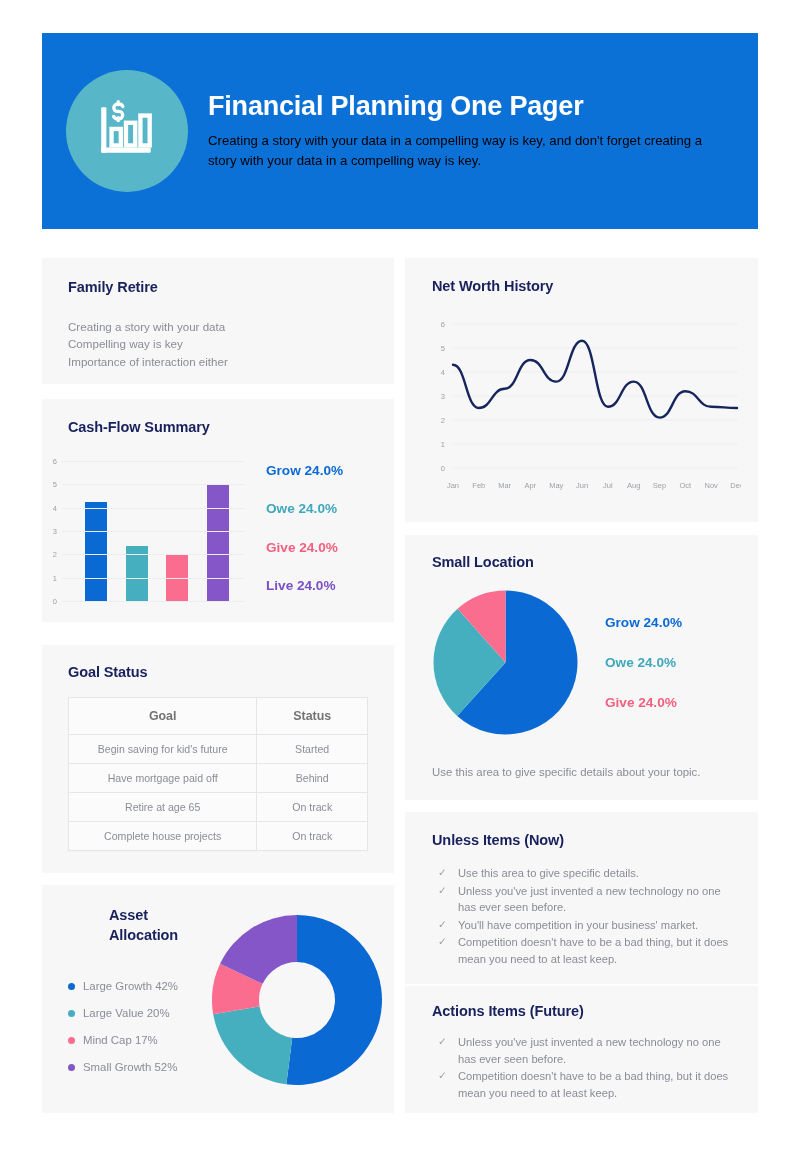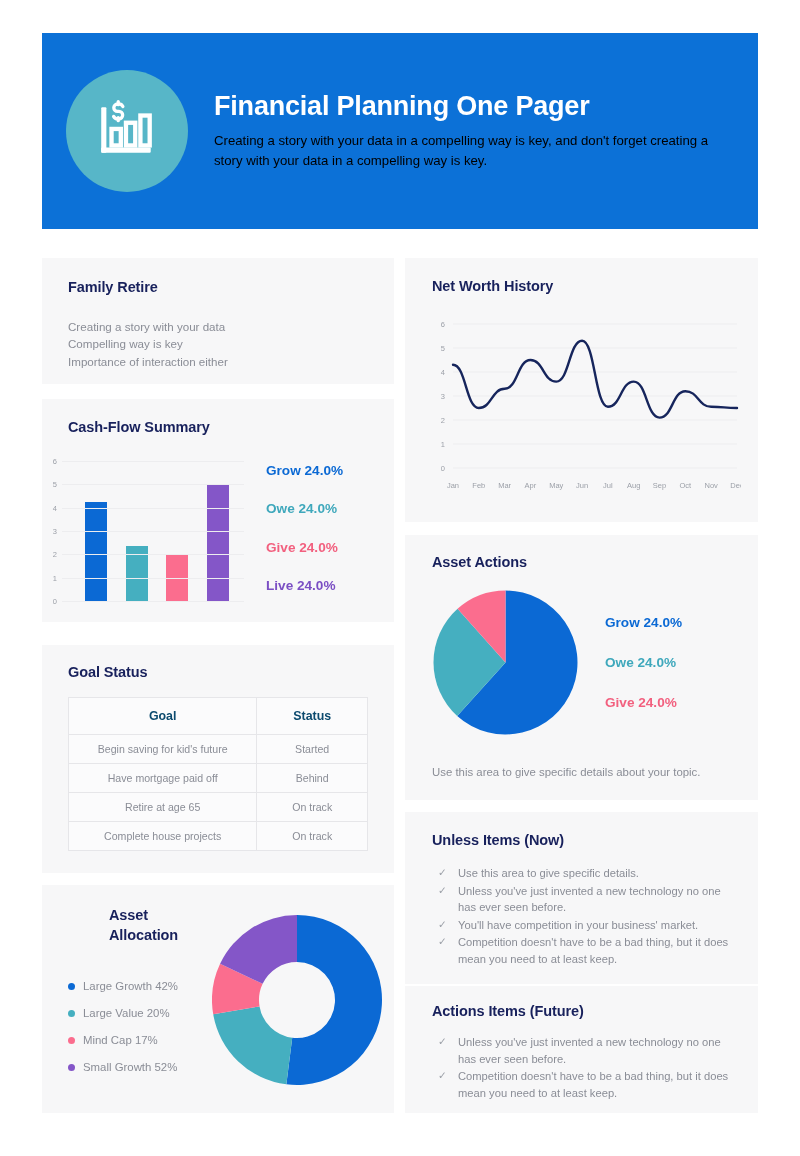--- a/index.html
+++ b/index.html
@@ -18,21 +18,21 @@
     background: #0C71D7;
     display: flex; align-items: center;
   }
   .header-badge {
     width: 122px; height: 122px; border-radius: 50%;
     background: #57B6C8;
     margin-left: 24px;
     display: flex; align-items: center; justify-content: center;
     flex: 0 0 122px;
   }
-  .header-text { margin-left: 26px; padding-right: 34px; }
+  .header-text { margin-left: 20px; padding-right: 34px; }
   .header-title {
     color: #ffffff; font-size: 27px; font-weight: bold;
     letter-spacing: -0.2px; line-height: 1.15;
   }
   .header-sub {
     color: #000000; font-size: 13.2px; line-height: 1.55;
     margin-top: 9px; max-width: 510px;
   }
 
   
@@ -68,21 +68,21 @@
   
   #card-goal { left: 42px; top: 645px; width: 352px; height: 228px; }
   #card-goal .card-title { position: absolute; left: 26px; top: 19px; }
   .goal-table {
     position: absolute; left: 26px; top: 52px; width: 300px;
     border-collapse: collapse; background: #FBFBFC;
   }
   .goal-table th, .goal-table td {
     border: 1px solid #E6E6E9; padding: 8px 6px; text-align: center;
   }
-  .goal-table th { color: #0c4a6e; font-size: 12.4px; font-weight: bold; padding: 11px 7px; }
+  .goal-table th { color: #737373; font-size: 12.4px; font-weight: bold; padding: 11px 7px; }
   .goal-table td { color: #8A8D96; font-size: 10.6px; }
   .goal-table td.goal-name { }
 
   
   #card-alloc { left: 42px; top: 885px; width: 352px; height: 228px; }
   #card-alloc .card-title { position: absolute; left: 26px; top: 21px; line-height: 1.35; margin-left: 41px; }
   .alloc-legend { position: absolute; left: 26px; top: 95px; }
   .alloc-legend .row { display: flex; align-items: center; margin-bottom: 15px; }
   .dot { width: 7px; height: 7px; border-radius: 50%; margin-right: 8px; flex: 0 0 7px; }
   .alloc-legend .row span.lbl { font-size: 11.4px; color: #8A8D96; }
@@ -273,21 +273,21 @@
           <text x="210.72727272727272" y="178" text-anchor="middle" font-size="7.5" fill="#9CA0A8" font-family="&quot;Liberation Sans&quot;, sans-serif">Aug</text>
           <text x="236.54545454545453" y="178" text-anchor="middle" font-size="7.5" fill="#9CA0A8" font-family="&quot;Liberation Sans&quot;, sans-serif">Sep</text>
           <text x="262.3636363636364" y="178" text-anchor="middle" font-size="7.5" fill="#9CA0A8" font-family="&quot;Liberation Sans&quot;, sans-serif">Oct</text>
           <text x="288.1818181818182" y="178" text-anchor="middle" font-size="7.5" fill="#9CA0A8" font-family="&quot;Liberation Sans&quot;, sans-serif">Nov</text>
           <text x="314" y="178" text-anchor="middle" font-size="7.5" fill="#9CA0A8" font-family="&quot;Liberation Sans&quot;, sans-serif">Dec</text>
         </svg>
     </div>
   </div>
 
   <div class="card" id="card-loc">
-    <div class="card-title">Asset Actions</div>
+    <div class="card-title">Small Location</div>
     <div class="pie-wrap">
       <svg width="145" height="145" viewBox="0 0 145 145" id="pie-svg">
           <path d="M72.5,72.5 L72.5,0.5 A72,72 0 1 1 24.210638489356157,125.90540763718923 Z" fill="#0B69D4"></path>
           <path d="M72.5,72.5 L24.210638489356157,125.90540763718923 A72,72 0 0 1 24.54714554473388,18.792237529458887 Z" fill="#45AFC0"></path>
           <path d="M72.5,72.5 L24.54714554473388,18.792237529458887 A72,72 0 0 1 72.49999999999999,0.5 Z" fill="#FB6D8E"></path>
         </svg>
     </div>
     <div class="pie-legend">
       <div style="color:#0B69D4">Grow 24.0%</div>
       <div style="color:#3FA8BC">Owe 24.0%</div>

